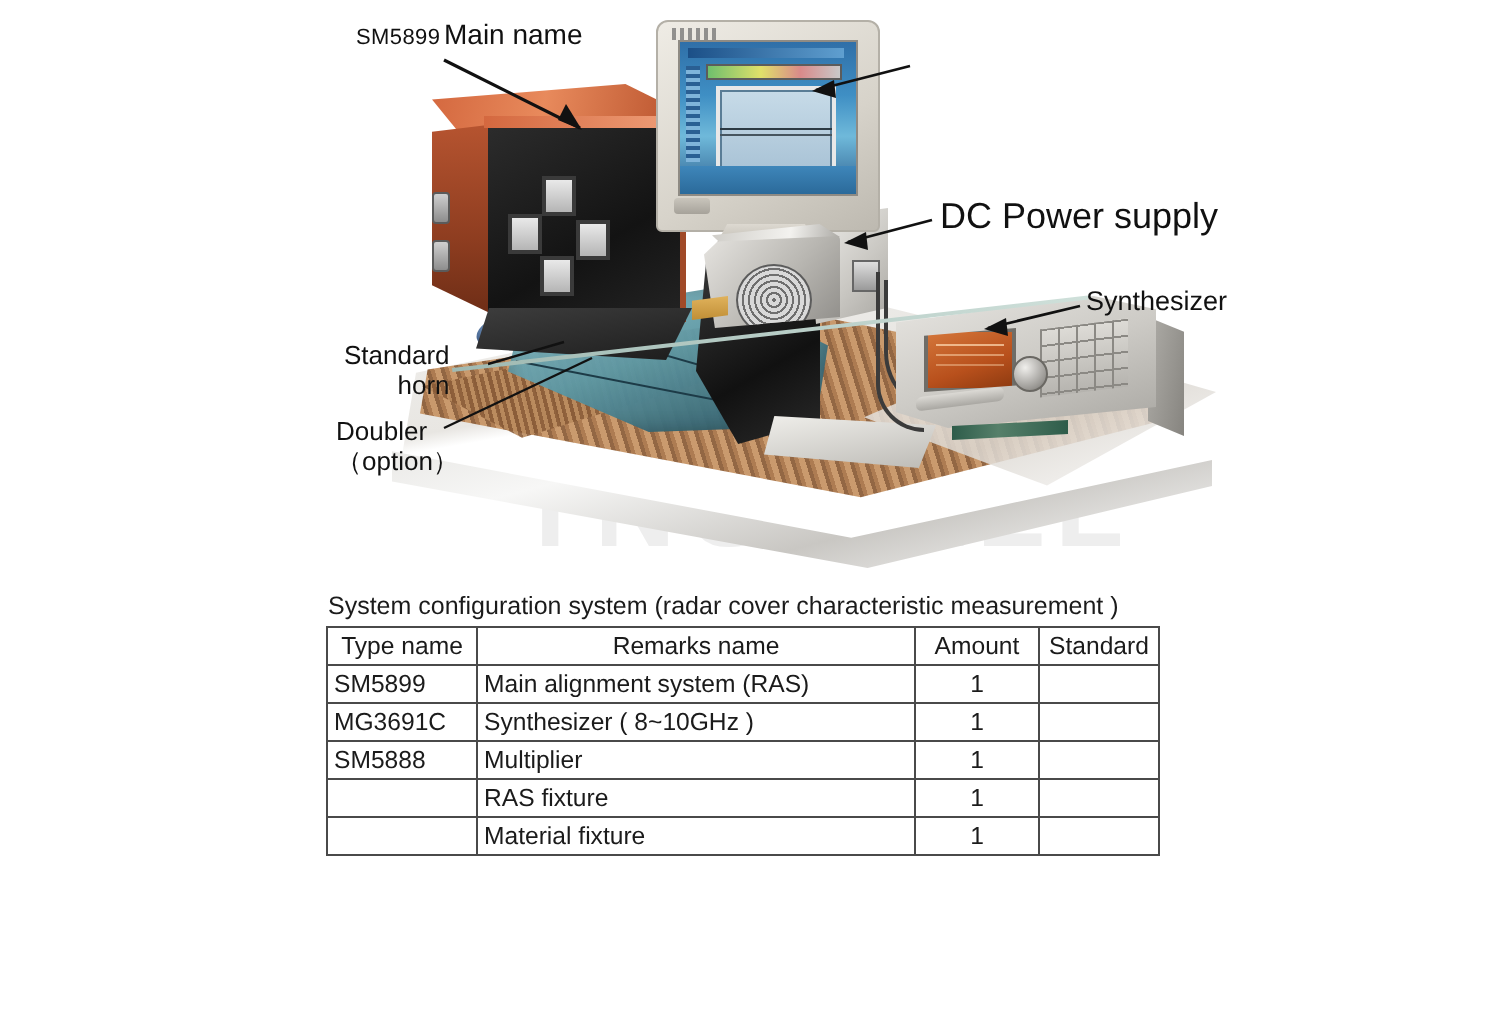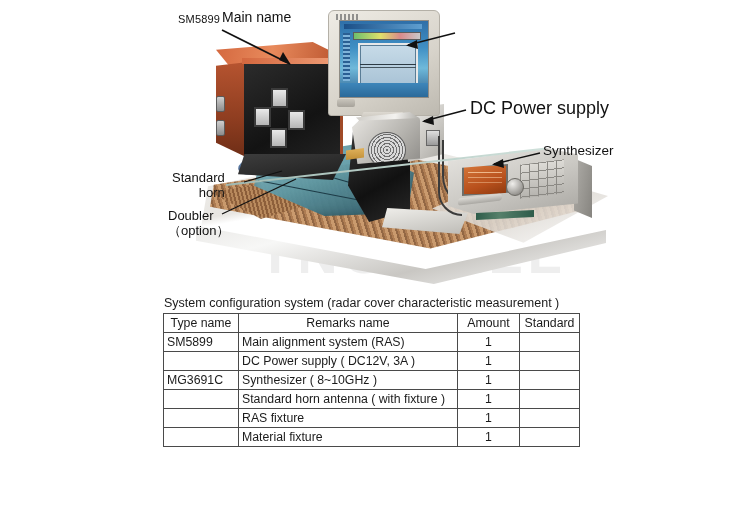--- a/index.html
+++ b/index.html
@@ -533,34 +533,28 @@
       </tr>
     </thead>
     <tbody id="config-table-body">
         <tr>
           <td class="type-cell">SM5899</td>
           <td class="prod-cell">Main alignment system (RAS)</td>
           <td class="amt-cell">1</td>
           <td class="rem-cell"></td>
         </tr>
         <tr>
-          <td class="type-cell"></td>
-          <td class="prod-cell">DC Power supply ( DC12V, 3A )</td>
-          <td class="amt-cell">1</td>
-          <td class="rem-cell"></td>
-        </tr>
-        <tr>
           <td class="type-cell">MG3691C</td>
           <td class="prod-cell">Synthesizer ( 8~10GHz )</td>
           <td class="amt-cell">1</td>
           <td class="rem-cell"></td>
         </tr>
         <tr>
-          <td class="type-cell"></td>
-          <td class="prod-cell">Standard horn antenna ( with fixture )</td>
+          <td class="type-cell">SM5888</td>
+          <td class="prod-cell">Multiplier</td>
           <td class="amt-cell">1</td>
           <td class="rem-cell"></td>
         </tr>
         <tr>
           <td class="type-cell"></td>
           <td class="prod-cell">RAS fixture</td>
           <td class="amt-cell">1</td>
           <td class="rem-cell"></td>
         </tr>
         <tr>

